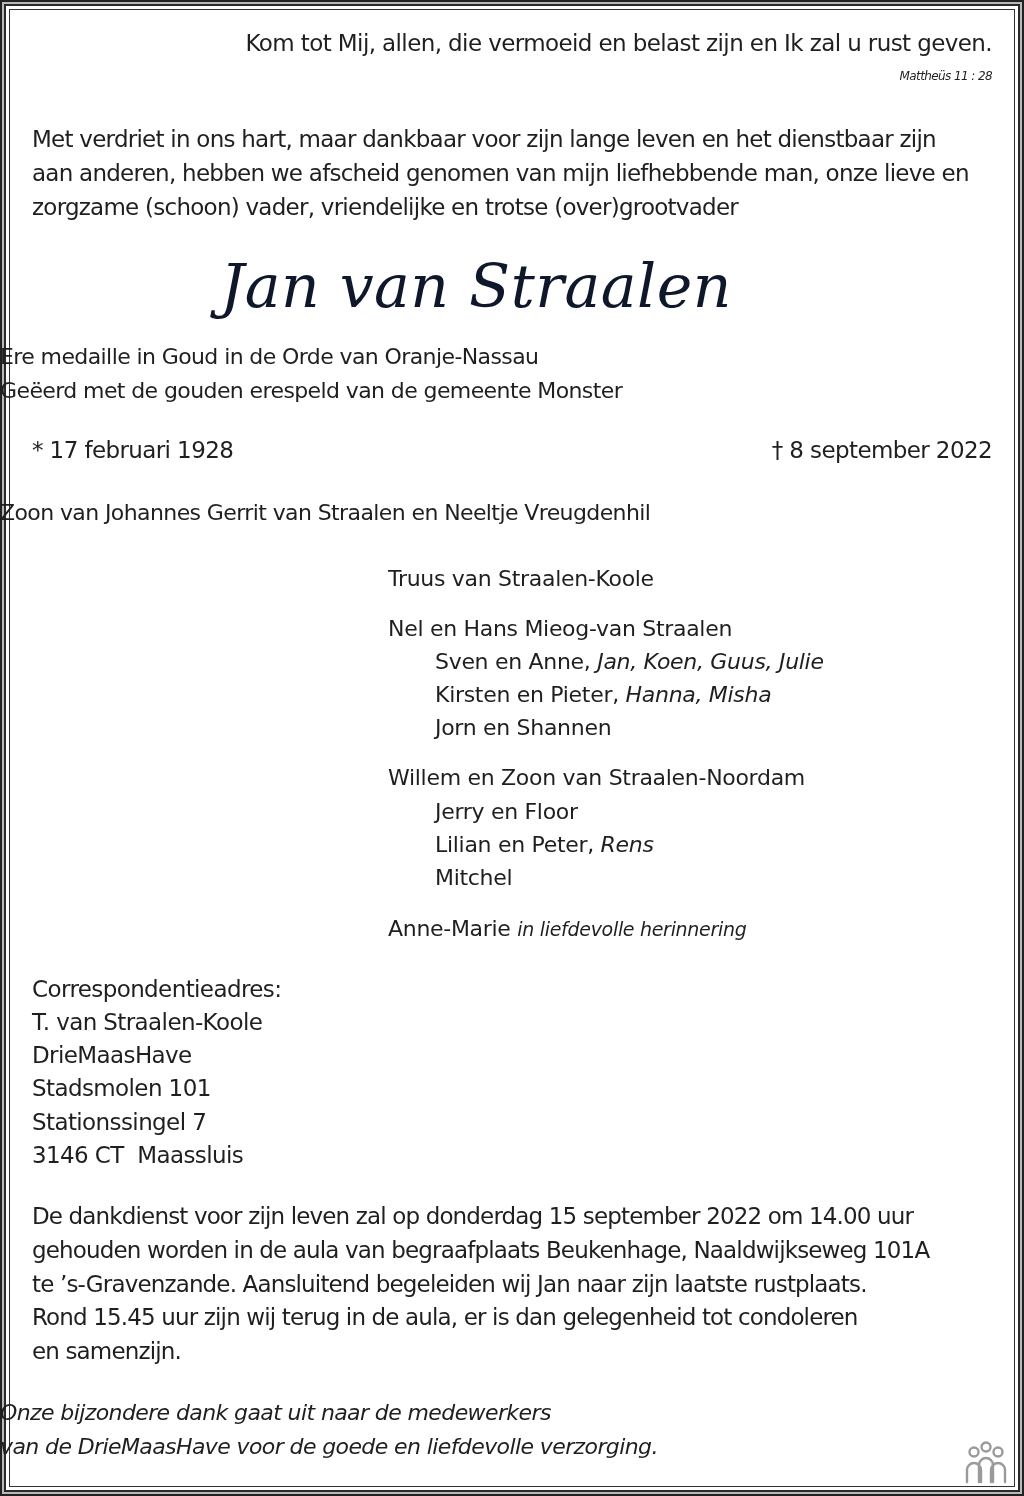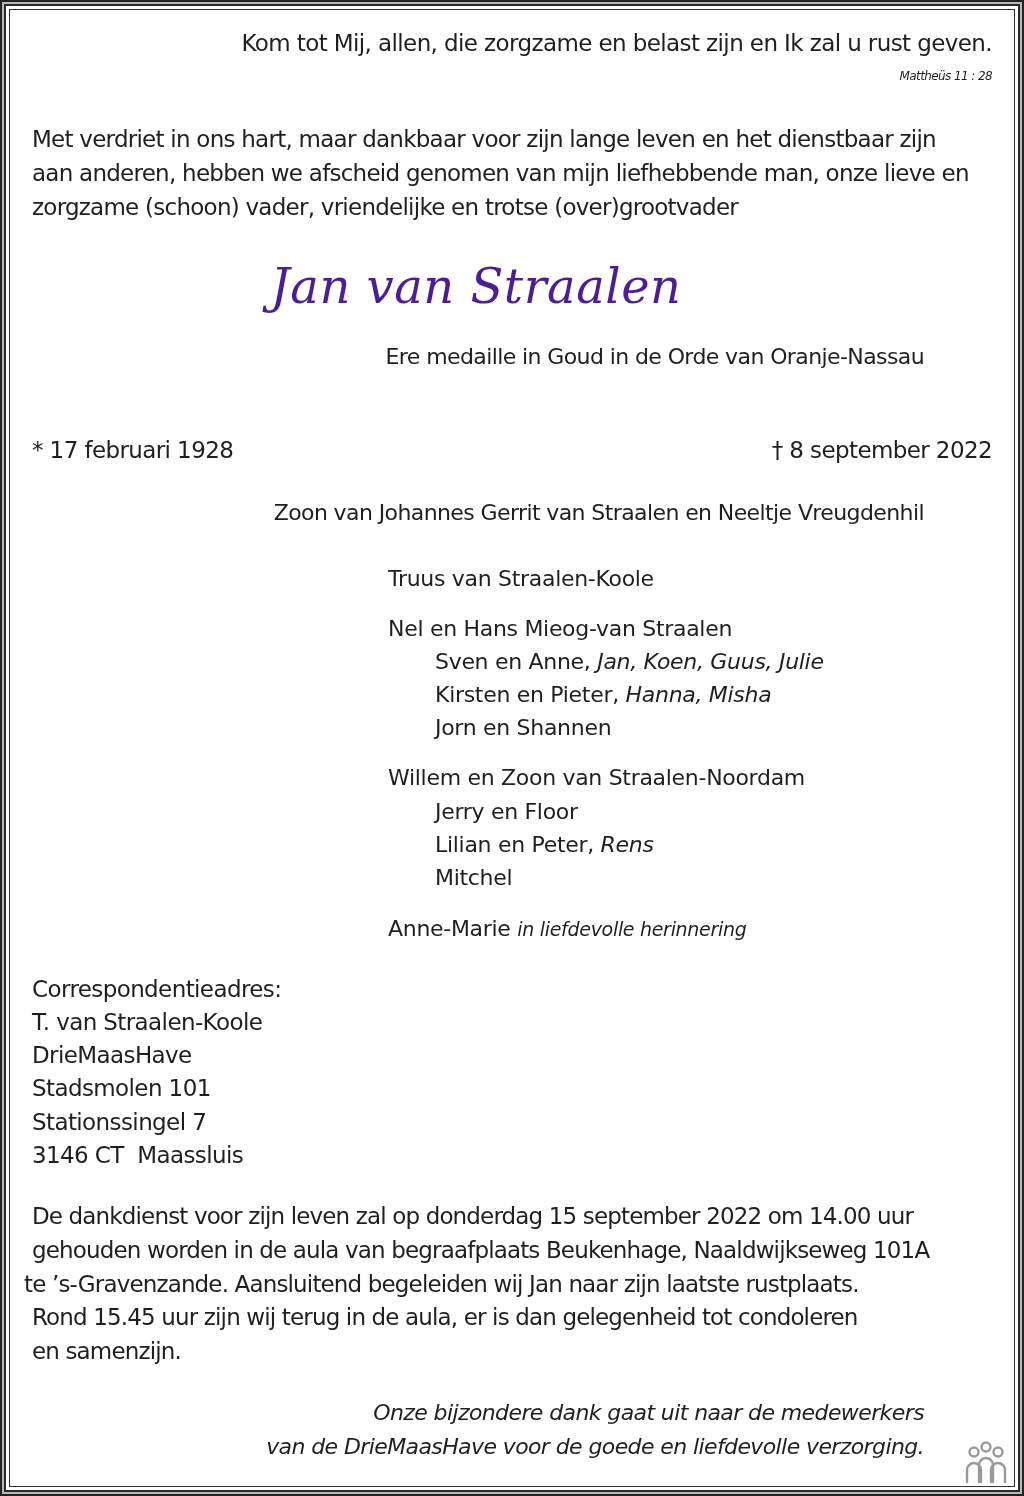--- a/index.html
+++ b/index.html
@@ -21,50 +21,51 @@
     background: #fff;
   }
   .page {
     position: absolute; left: 0; top: 0; width: 1024px; height: 1496px;
     font-family: "DejaVu Sans", "Liberation Sans", sans-serif;
     color: #1f1f1f;
   }
   .t { position: absolute; white-space: nowrap; font-size: 23px; line-height: 33px; letter-spacing: -0.6px; }
   .it { font-style: italic; }
   .right { text-align: right; }
-  .center { text-align: right; left: 0; width: 924px; }
+  .center { text-align: left; left: 0; width: 924px; }
   .name {
     position: absolute; left: 0; width: 952px; top: 246px; text-align: center;
     font-family: "DejaVu Serif", "Liberation Serif", serif; font-style: italic;
-    font-size: 48px; line-height: 80px; color: #4c1d95; letter-spacing: 0.5px;
+    font-size: 60px; line-height: 80px; color: #0f172a; letter-spacing: 0.5px;
   }
   .family .t { font-size: 22px; letter-spacing: -0.3px; }
   .logo { position: absolute; left: 962px; top: 1440px; width: 48px; height: 46px; }
 </style>
 </head>
 <body>
 
 <div class="frame-outer">
   <div class="frame-mid">
     <div class="frame-inner"></div>
   </div>
 </div>
 
 <div class="page">
 
-  <div class="t right" style="right:32px; top:27px;">Kom tot Mij, allen, die zorgzame en belast zijn en Ik zal u rust geven.</div>
+  <div class="t right" style="right:32px; top:27px;">Kom tot Mij, allen, die vermoeid en belast zijn en Ik zal u rust geven.</div>
   <div class="t right it" style="right:32px; top:62px; font-size:12px; line-height:28px;">Mattheüs 11 : 28</div>
 
   <div class="t" style="left:32px; top:123px; letter-spacing:-0.75px;">Met verdriet in ons hart, maar dankbaar voor zijn lange leven en het dienstbaar zijn</div>
   <div class="t" style="left:32px; top:157px; letter-spacing:-0.75px;">aan anderen, hebben we afscheid genomen van mijn liefhebbende man, onze lieve en</div>
   <div class="t" style="left:32px; top:191px; letter-spacing:-0.75px;">zorgzame (schoon) vader, vriendelijke en trotse (over)grootvader</div>
 
   <div class="name">Jan van Straalen</div>
 
   <div class="t center" style="top:340px; font-size:22px;">Ere medaille in Goud in de Orde van Oranje-Nassau</div>
+  <div class="t center" style="top:374px; font-size:22px;">Geëerd met de gouden erespeld van de gemeente Monster</div>
 
   <div class="t" style="left:32px; top:434px;">* 17 februari 1928</div>
   <div class="t right" style="right:32px; top:434px;">† 8 september 2022</div>
 
   <div class="t center" style="top:496px; font-size:22px;">Zoon van Johannes Gerrit van Straalen en Neeltje Vreugdenhil</div>
 
   <div class="family">
     <div class="t" style="left:388px; top:562px;">Truus van Straalen-Koole</div>
 
     <div class="t" style="left:388px; top:612px;">Nel en Hans Mieog-van Straalen</div>
@@ -103,21 +104,21 @@
     <div class="t" style="left:32px; top:1006px;">T. van Straalen-Koole</div>
     <div class="t" style="left:32px; top:1039px;">DrieMaasHave</div>
     <div class="t" style="left:32px; top:1072px;">Stadsmolen 101</div>
     <div class="t" style="left:32px; top:1106px;">Stationssingel 7</div>
     <div class="t" style="left:32px; top:1139px; white-space:pre;">3146 CT  Maassluis</div>
   </div>
 
   <div>
     <div class="t" style="left:32px; top:1200px; letter-spacing:-0.85px;text-align:center;">De dankdienst voor zijn leven zal op donderdag 15 september 2022 om 14.00 uur</div>
     <div class="t" style="left:32px; top:1234px; letter-spacing:-0.85px;">gehouden worden in de aula van begraafplaats Beukenhage, Naaldwijkseweg 101A</div>
-    <div class="t" style="left:24px; top:1268px; letter-spacing:-0.85px;">te ’s-Gravenzande. Aansluitend begeleiden wij Jan naar zijn laatste rustplaats.</div>
+    <div class="t" style="left:32px; top:1268px; letter-spacing:-0.85px;">te ’s-Gravenzande. Aansluitend begeleiden wij Jan naar zijn laatste rustplaats.</div>
     <div class="t" style="left:32px; top:1301px; letter-spacing:-0.85px;">Rond 15.45 uur zijn wij terug in de aula, er is dan gelegenheid tot condoleren</div>
     <div class="t" style="left:32px; top:1335px; letter-spacing:-0.85px;">en samenzijn.</div>
   </div>
 
   <div class="t it center" style="top:1396px; font-size:22px;">Onze bijzondere dank gaat uit naar de medewerkers</div>
   <div class="t it center" style="top:1430px; font-size:22px;">van de DrieMaasHave voor de goede en liefdevolle verzorging.</div>
 
   <svg class="logo" viewBox="0 0 48 46">
     <g fill="none" stroke="#9a9a9a" stroke-width="2.4" stroke-linecap="round">
       <circle cx="12" cy="12" r="4.5"></circle>

